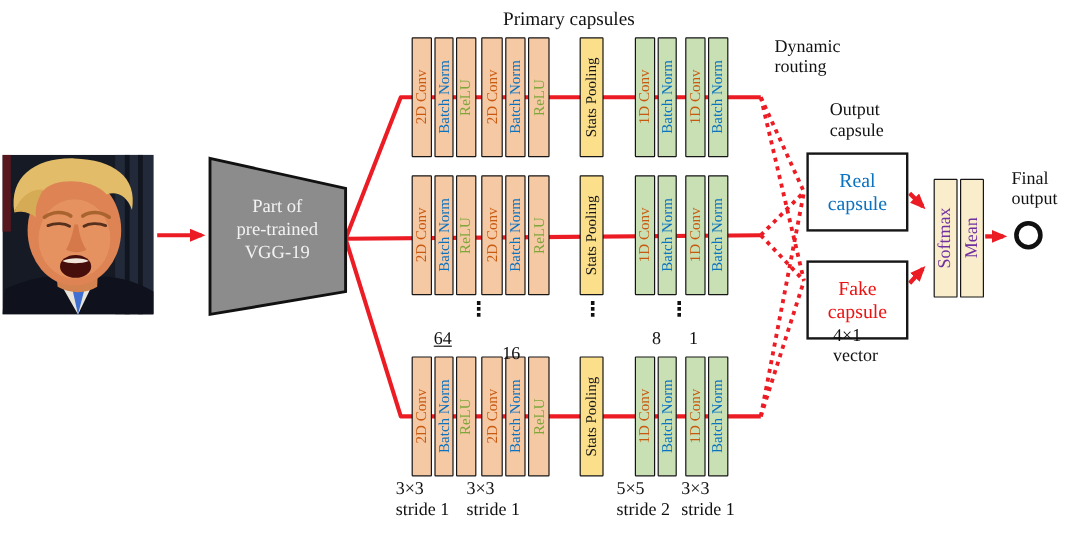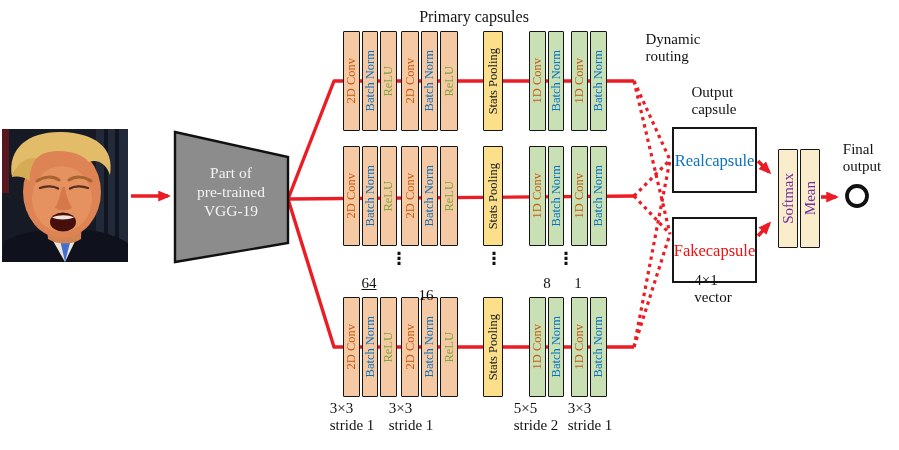--- a/index.html
+++ b/index.html
@@ -32,21 +32,21 @@
   .t-conv{color:#C85A10;} .t-bn{color:#0B72C0;} .t-relu{color:#7FA63B;} .t-stats{color:#161616;} .t-sm{color:#7030A0;font-size:15px;}
 
   
   .lbl{position:absolute;transform:translateX(-50%);text-align:left;font-size:15px;line-height:17px;white-space:nowrap;z-index:2;color:#111;}
   .big{font-size:16px;}
   .dots{font-family:"DejaVu Sans", sans-serif;font-weight:700;font-size:17px;line-height:1;color:#111;}
 
   
   .capsule{
     position:absolute;left:672px;width:85px;height:66px;background:#fff;border:2px solid #161616;
-    display:flex;align-items:center;justify-content:center;
+    display:flex;flex-direction:column;align-items:center;justify-content:center;
     font-size:16.5px;line-height:19px;z-index:2;box-sizing:border-box;
   }
   .real{top:127px;color:#0B72C0;} .fake{top:217px;color:#EE1111;}
 
   
   .smbox{position:absolute;left:778px;top:149px;width:42px;height:99px;display:flex;gap:2px;z-index:2;}
 </style>
 </head>
 <body>
 

